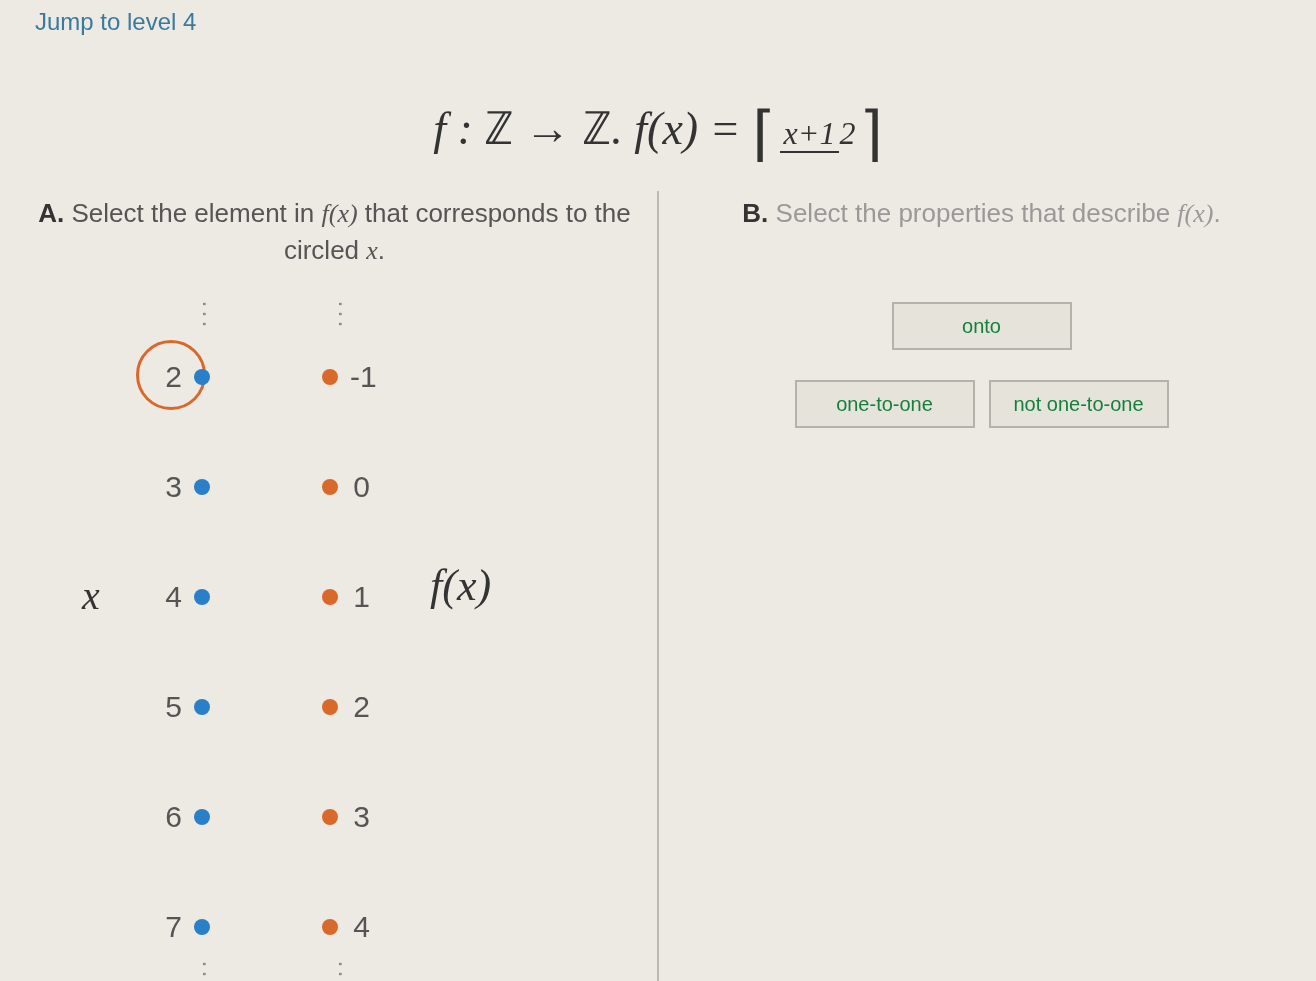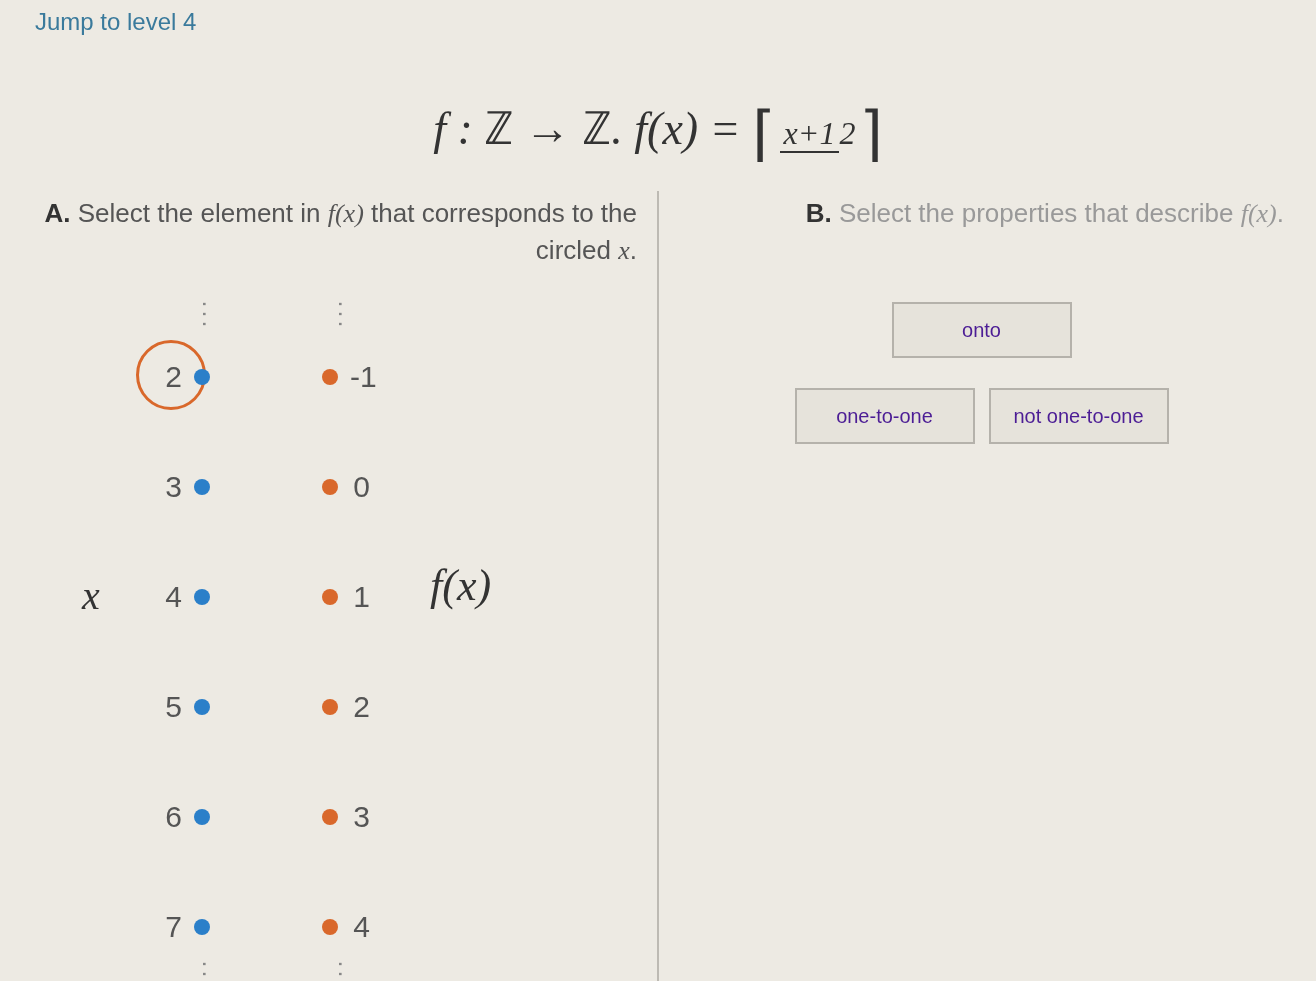--- a/index.html
+++ b/index.html
@@ -50,21 +50,21 @@
       bottom: 0;
       display: flex;
     }
     .panel { flex: 1; padding: 10px 20px; }
     .divider {
       width: 0;
       border-left: 2px solid #bdbab3;
       margin-top: 6px;
     }
     .prompt {
-      text-align: right;
+      text-align: center;
       font-size: 26px;
       color: #555;
       line-height: 1.4;
       margin-bottom: 30px;
     }
     .prompt.disabled { color: #999; }
     .prompt b { color: #333; }
     .prompt .math { font-family: 'Times New Roman', serif; font-style: italic; }
     .mapping {
       position: relative;
@@ -115,24 +115,24 @@
     .btn-grid {
       display: flex;
       flex-direction: column;
       gap: 30px;
       margin-top: 70px;
       align-items: center;
     }
     .btn-row { display: flex; gap: 14px; }
     .prop-btn {
       width: 180px;
-      height: 56px;
+      height: 48px;
       border: 2px solid #b5b2ab;
       background: #e6e3db;
-      color: #4c1d95;
+      color: #15803d;
       font-size: 20px;
       display: flex;
       align-items: center;
       justify-content: center;
       cursor: pointer;
     }
   </style>
 </head>
 <body>
 

